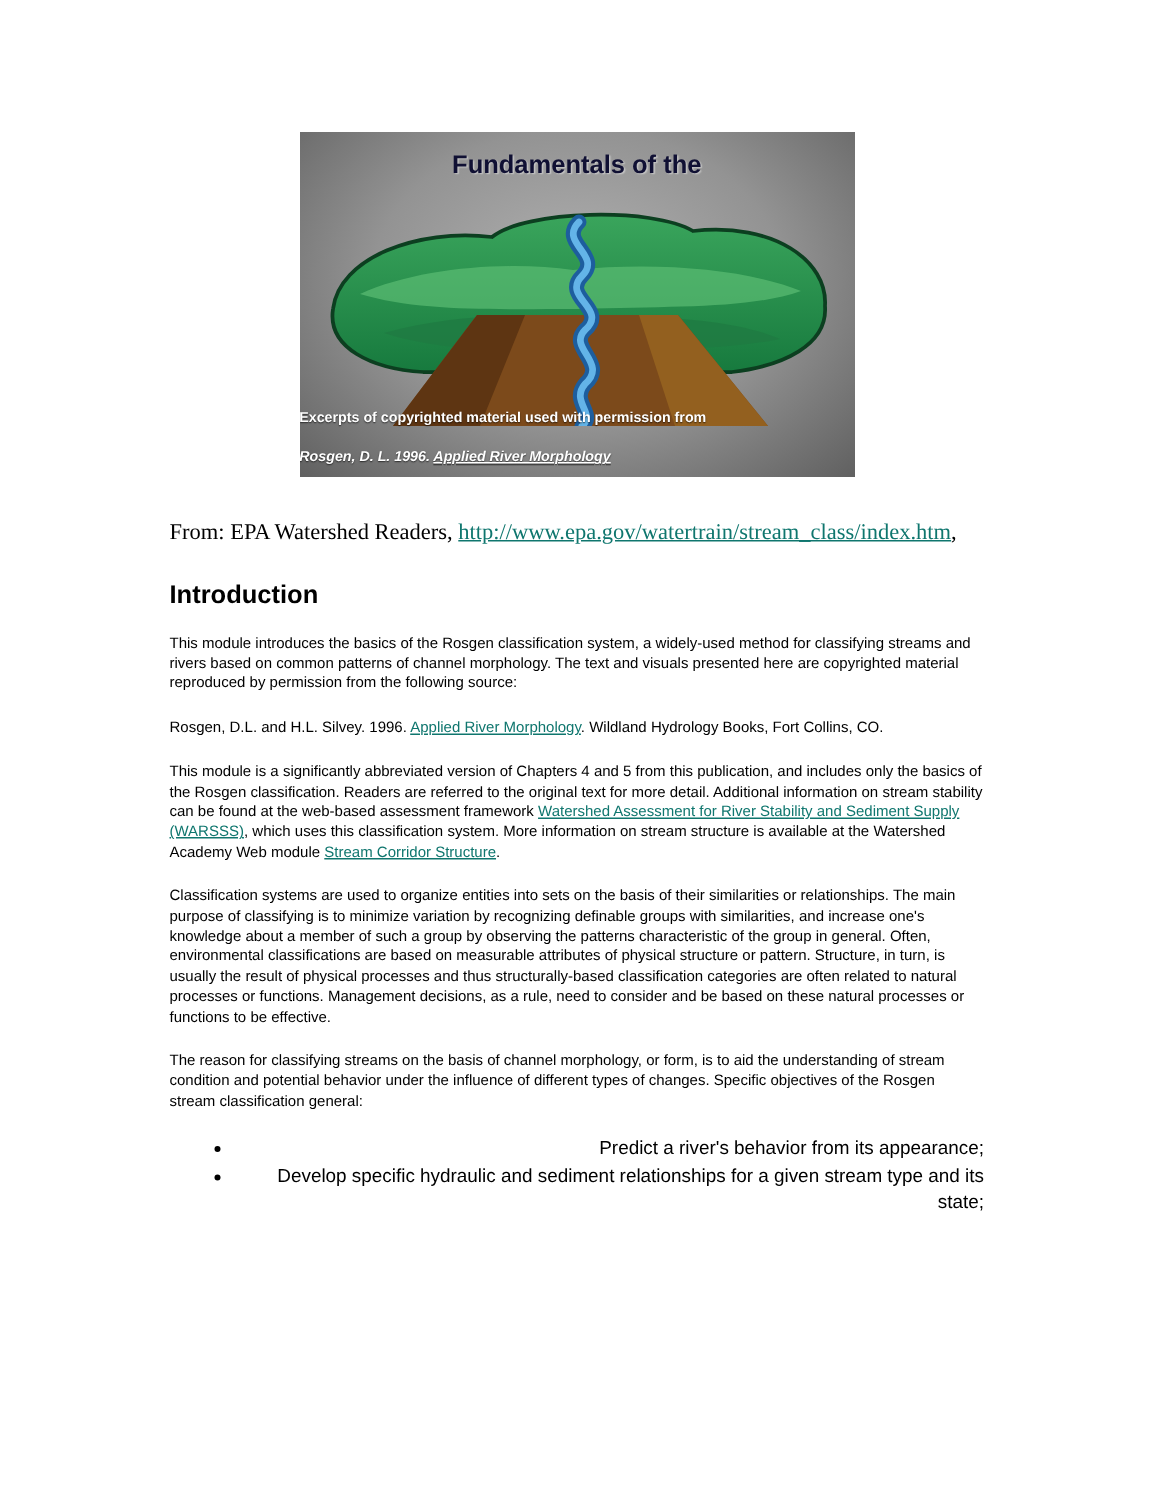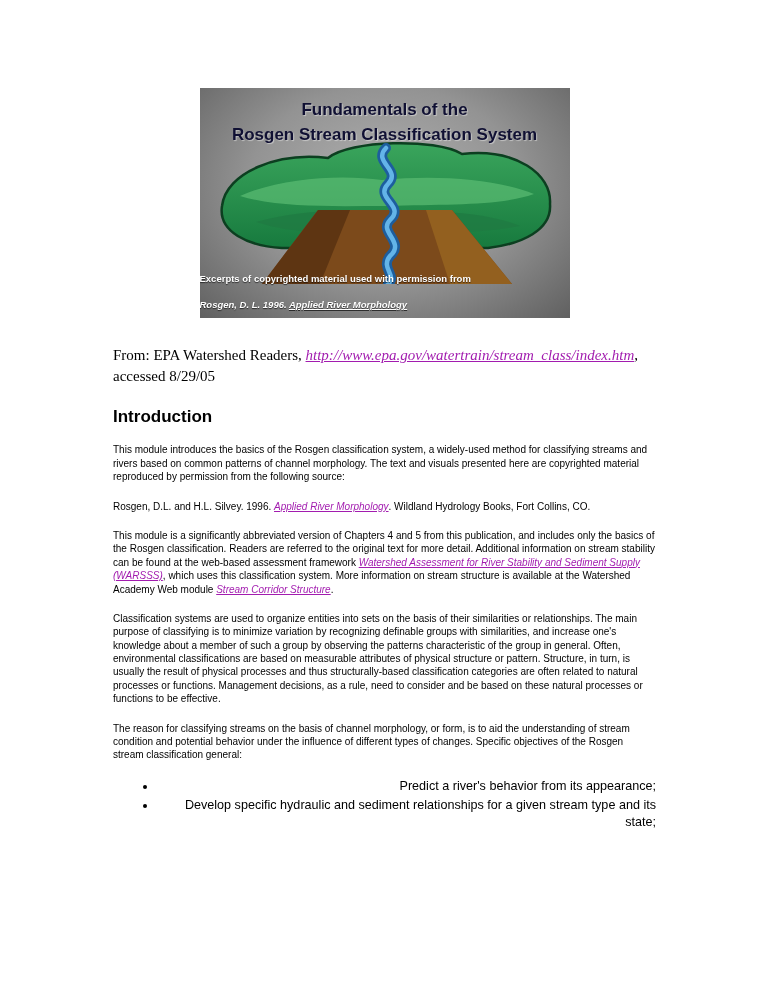--- a/index.html
+++ b/index.html
@@ -43,36 +43,35 @@
   .banner-caption .cap-link { text-decoration: underline; }
 
   
   .src {
     margin-top: 27px;
     font-family: "Liberation Serif", serif;
     font-size: 15px; line-height: 1.38;
   }
   .intro-h { margin-top: 21px; font-size: 17px; font-weight: bold; }
   .para { margin-top: 16px; font-size: 10px; line-height: 1.34; }
-  a.lnk { color: #a21caf; text-decoration: underline; cursor: pointer; font-style: italic; }
+  a.lnk { color: #0f766e; text-decoration: underline; cursor: pointer; }
   ul.objectives {
     margin: 16px 0 0 0; padding-left: 44px;
     font-size: 12.6px; line-height: 1.34;
   }
   ul.objectives li { padding-left: 8px; margin: 0 0 2px 0; text-align: right; }
 </style>
 </head>
 <body>
 
 <div class="page">
 
   <div class="banner">
     <div class="banner-title">
       <div>Fundamentals of the</div>
-      <div>Rosgen Stream Classification System</div>
     </div>
 
     <svg class="valley" width="370" height="150" viewBox="0 0 370 150" aria-hidden="true">
       <defs>
         <linearGradient id="gg" x1="0" y1="0" x2="0" y2="1">
           <stop offset="0" stop-color="#3aa55c"></stop>
           <stop offset="1" stop-color="#177a3e"></stop>
         </linearGradient>
       </defs>
       <path d="M22,72 C26,38 78,18 128,24 C150,6 235,4 262,20 C316,14 352,40 350,70 C352,96 322,110 288,114 L82,114 C48,112 18,98 22,72 Z" fill="url(#gg)" stroke="#0c3f20" stroke-width="2.5"></path>
@@ -86,21 +85,20 @@
     </svg>
 
     <div class="banner-caption">
       <div>Excerpts of copyrighted material used with permission from</div>
       <div class="cap2"><span>Rosgen, D. L. 1996. </span><span class="cap-link">Applied River Morphology</span></div>
     </div>
   </div>
 
   <div class="src">
     <div><span>From: EPA Watershed Readers, </span><a class="lnk">http://www.epa.gov/watertrain/stream_class/index.htm</a><span>,</span></div>
-    <div>accessed 8/29/05</div>
   </div>
 
   <div class="intro-h">Introduction</div>
 
   <div class="para">This module introduces the basics of the Rosgen classification system, a widely-used method for classifying streams and rivers based on common patterns of channel morphology. The text and visuals presented here are copyrighted material reproduced by permission from the following source:</div>
 
   <div class="para"><span>Rosgen, D.L. and H.L. Silvey. 1996. </span><a class="lnk">Applied River Morphology</a><span>. Wildland Hydrology Books, Fort Collins, CO.</span></div>
 
   <div class="para"><span>This module is a significantly abbreviated version of Chapters 4 and 5 from this publication, and includes only the basics of the Rosgen classification. Readers are referred to the original text for more detail. Additional information on stream stability can be found at the web-based assessment framework </span><a class="lnk">Watershed Assessment for River Stability and Sediment Supply (WARSSS)</a><span>, which uses this classification system. More information on stream structure is available at the Watershed Academy Web module </span><a class="lnk">Stream Corridor Structure</a><span>.</span></div>
 

